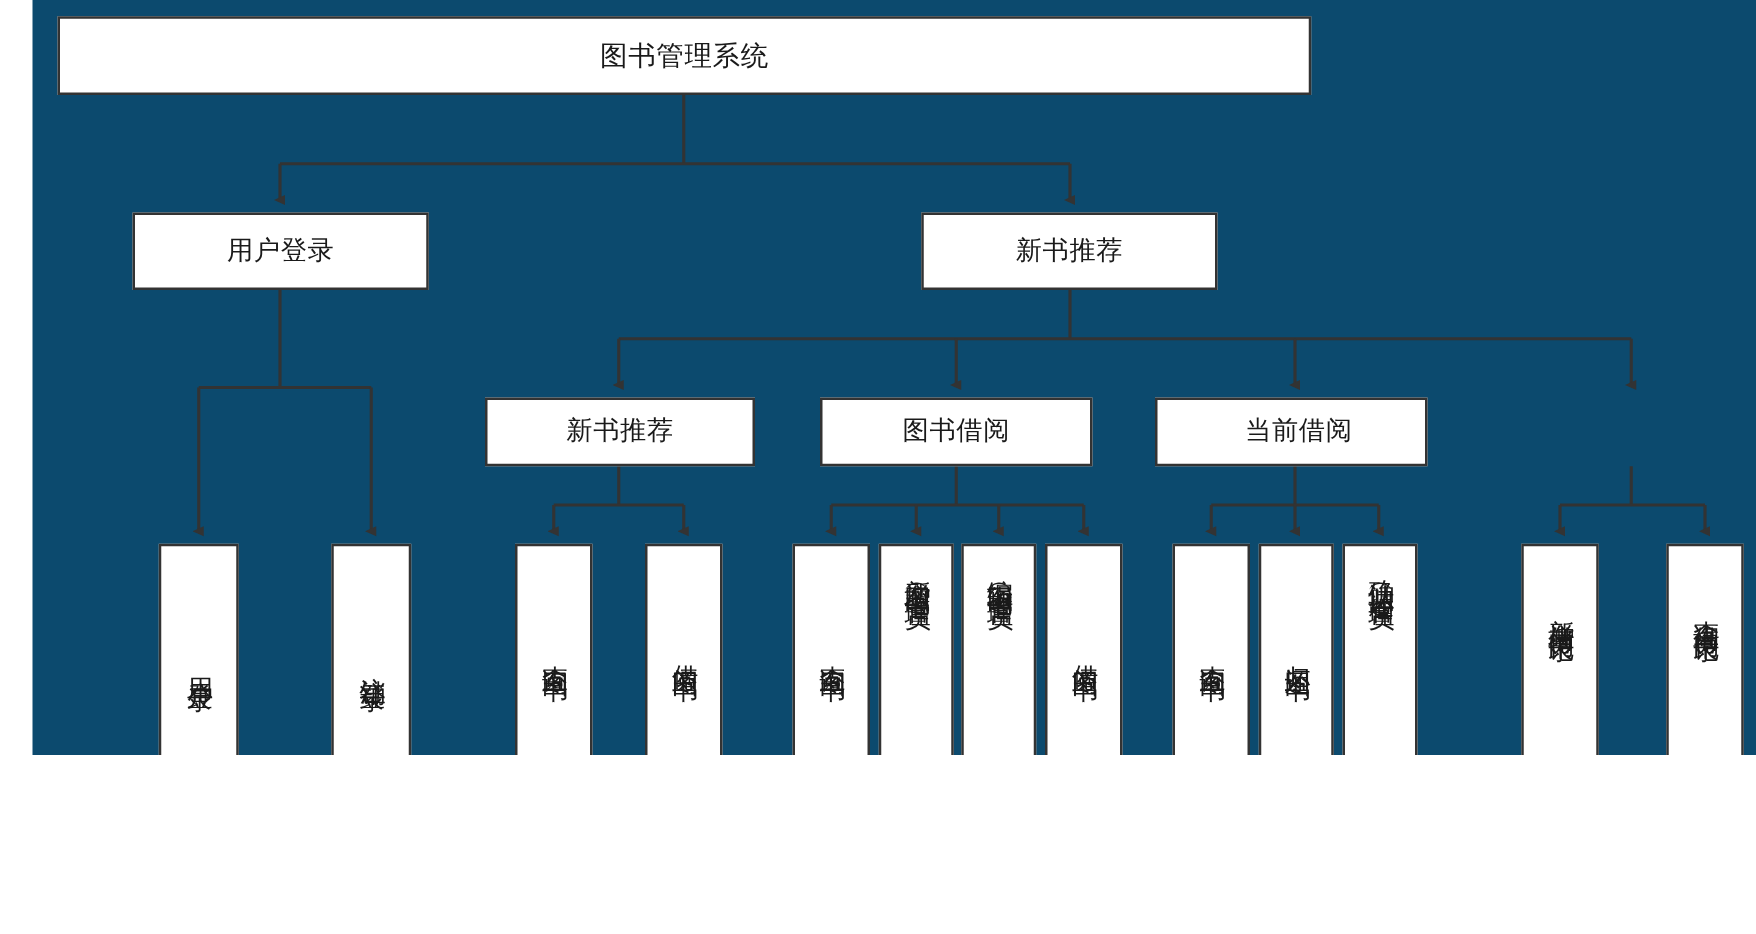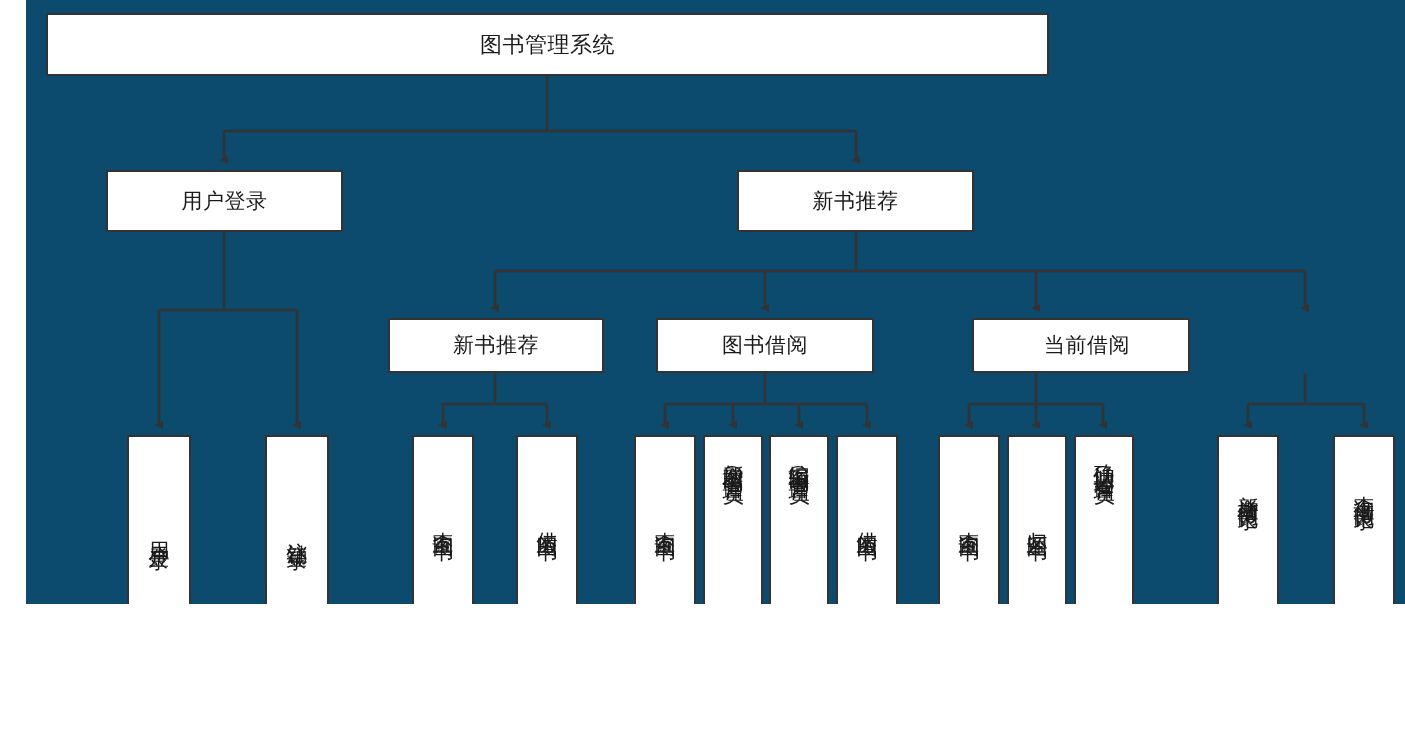--- a/index.html
+++ b/index.html
@@ -134,21 +134,21 @@
   <div class="node horiz" style="left:711px; top:170px; width:237px; height:62px;">
     <span class="label">新书推荐</span>
   </div>
 
   <div class="node horiz" style="left:362px; top:318px; width:216px; height:55px;">
     <span class="label">新书推荐</span>
   </div>
   <div class="node horiz" style="left:630px; top:318px; width:218px; height:55px;">
     <span class="label">图书借阅</span>
   </div>
-  <div class="node horiz" style="left:946px; top:318px; width:218px; height:55px;padding-left:12px;">
+  <div class="node horiz" style="left:898px; top:318px; width:218px; height:55px;padding-left:12px;">
     <span class="label">当前借阅</span>
   </div>
 
   <div class="node vert" style="left:101px; top:435px; width:64px; height:299px; padding-top:88px;">
     <span class="label">用户登录</span>
   </div>
   <div class="node vert" style="left:239px; top:435px; width:64px; height:299px; padding-top:88px;">
     <span class="label">注销登录</span>
   </div>
 

